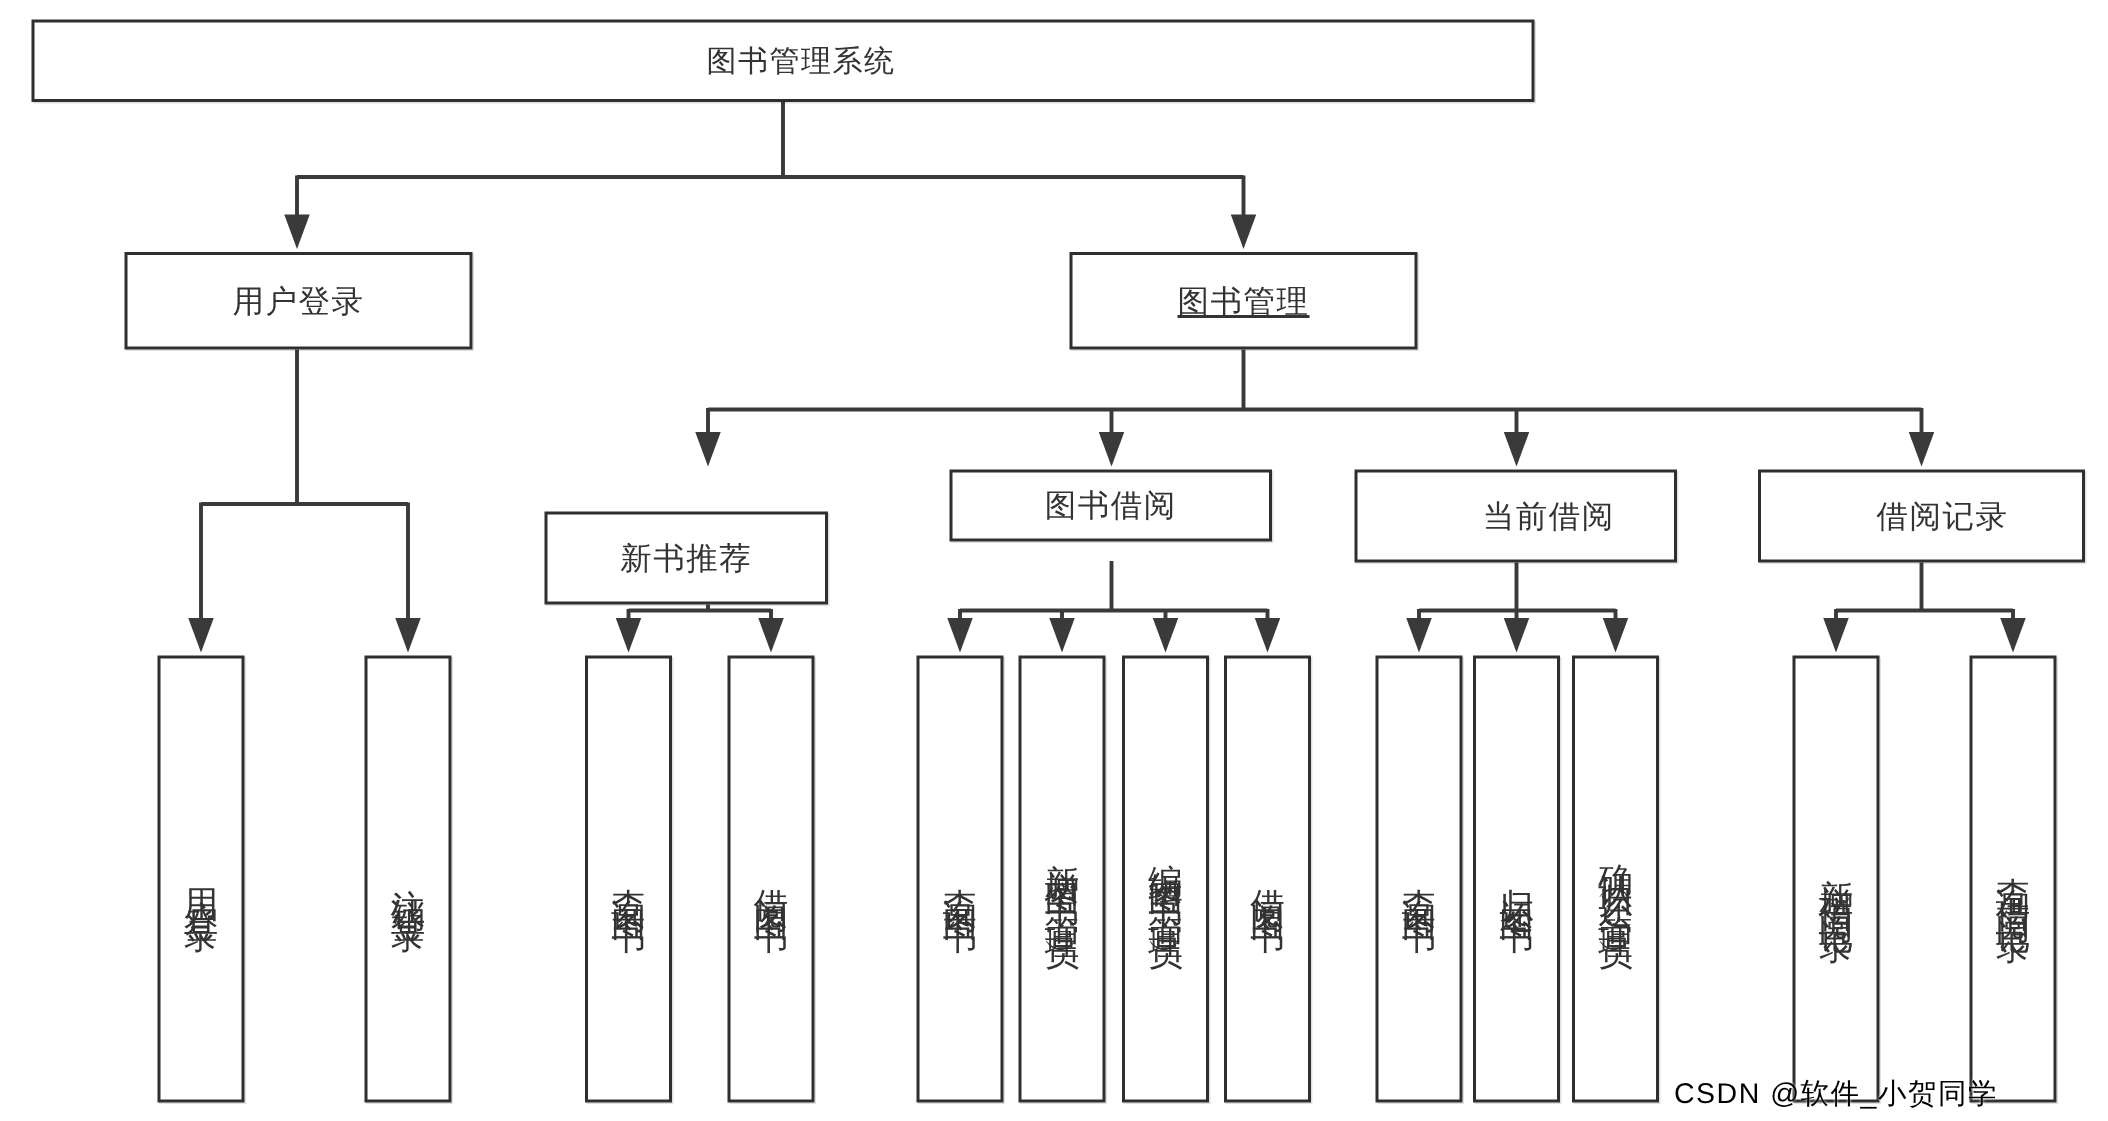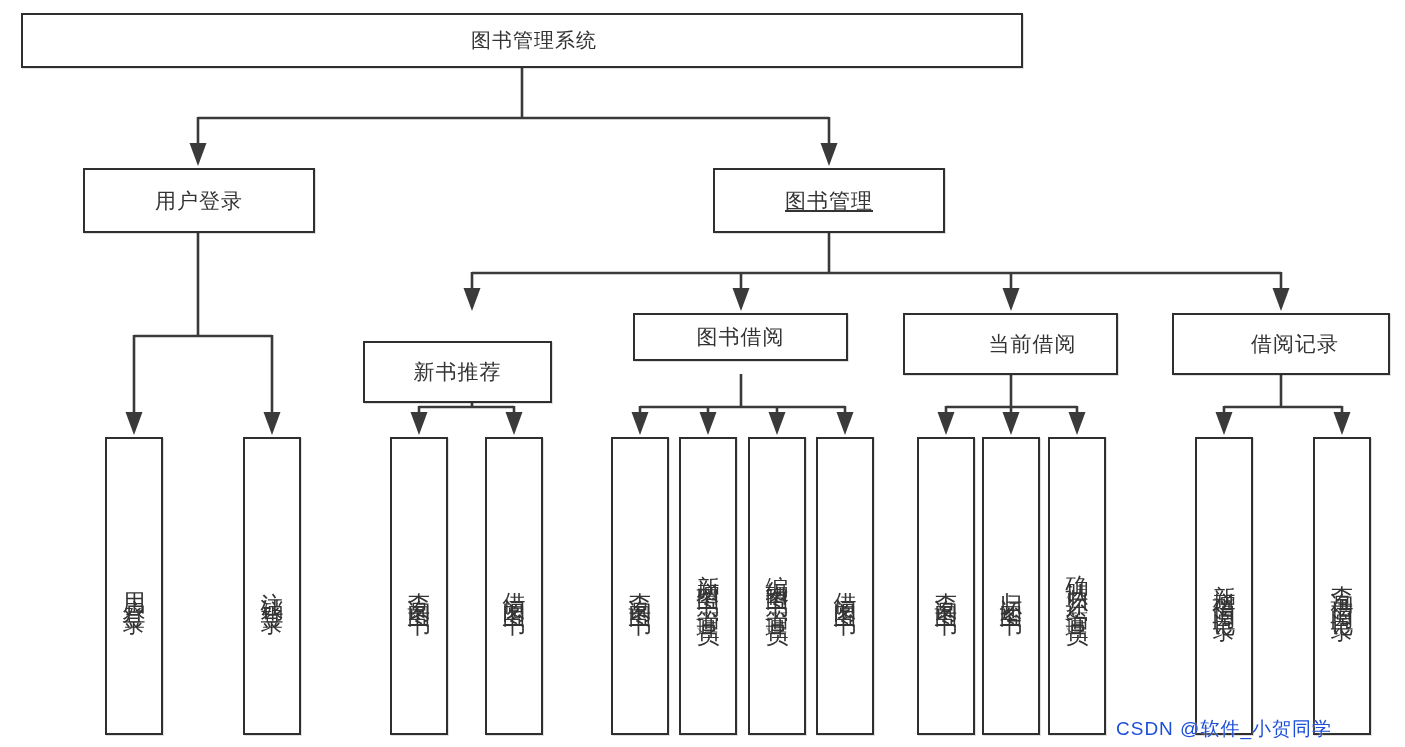--- a/index.html
+++ b/index.html
@@ -35,21 +35,21 @@
     font-size: 23px;
     letter-spacing: 7px;
     line-height: 1;
     padding-top: 4px;
   }
   .watermark {
     position: absolute;
     left: 1116px;
     top: 716px;
     font-size: 19px;
-    color: #1d4ed8;
+    color: #000000;
     letter-spacing: 1px;
     white-space: nowrap;
     text-shadow: 0 0 2px #ffffff;
   }
 </style>
 </head>
 <body>
 
 <div id="stage">
 

